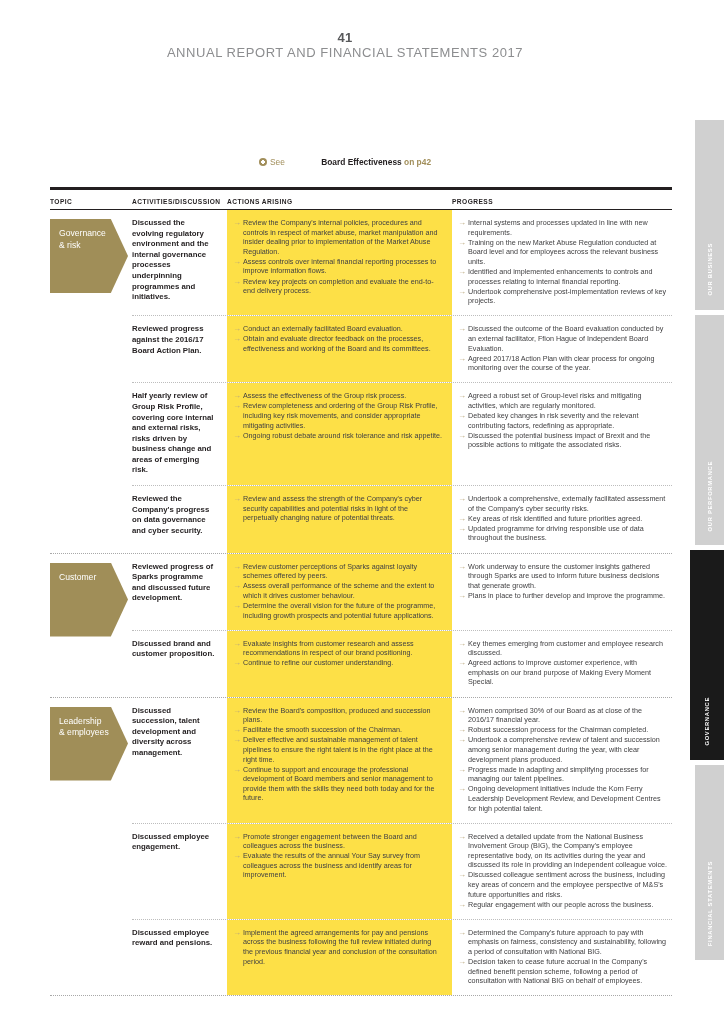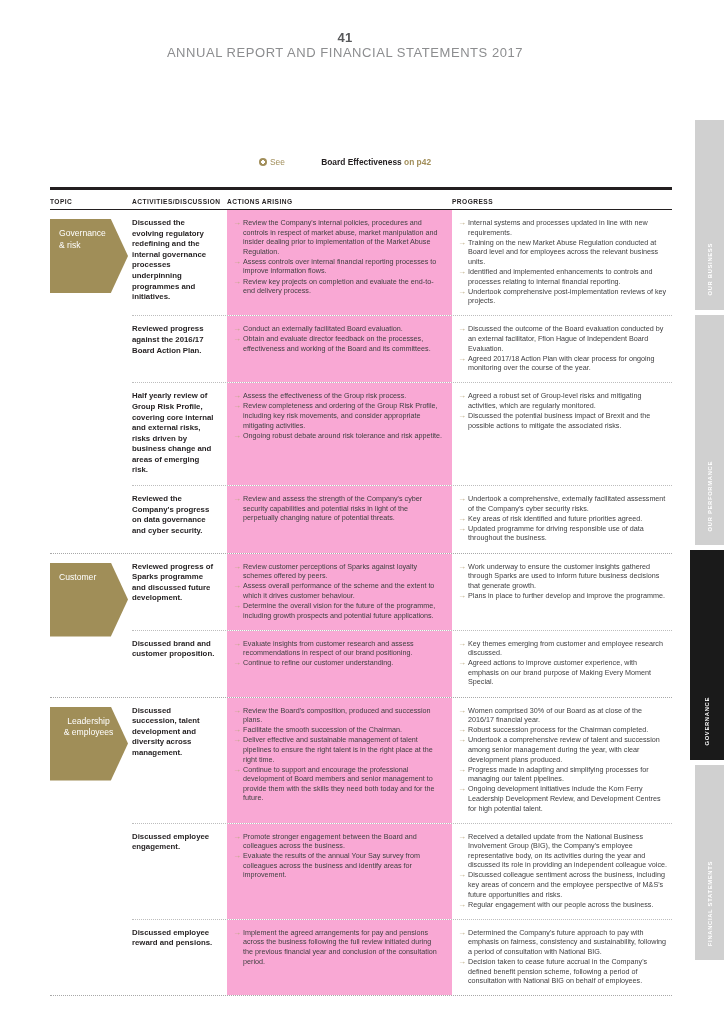--- a/index.html
+++ b/index.html
@@ -151,21 +151,21 @@
     flex: 0 0 95px;
     padding-right: 10px;
     font-size: 7.8px;
     font-weight: bold;
     line-height: 10.6px;
     color: #231f20;
   }
   .cell-actions {
     width: 225px;
     flex: 0 0 225px;
-    background: #f9a8d4;
+    background: #fde047;
     padding: 0 10px 0 6px;
     margin-top: -8px;
     padding-top: 8px;
     padding-bottom: 9px;
     margin-bottom: -9px;
   }
   .cell-progress {
     width: 220px;
     flex: 0 0 220px;
     padding-left: 6px;
@@ -248,21 +248,21 @@
 
     <div id="groups-host">
         <div class="group">
           <div class="group-inner">
             <div class="topic-col">
               <div class="topic-tag" style="white-space: pre-line;">Governance
 &amp; risk</div>
             </div>
             <div class="rows-col">
               <div class="row">
-                <div class="cell-activity">Discussed the evolving regulatory redefining and the internal governance processes underpinning programmes and initiatives.</div>
+                <div class="cell-activity">Discussed the evolving regulatory environment and the internal governance processes underpinning programmes and initiatives.</div>
                 <div class="cell-actions">
                   <ul class="arrow-list">
                     <li>Review the Company's internal policies, procedures and controls in respect of market abuse, market manipulation and insider dealing prior to implementation of the Market Abuse Regulation.</li>
                     <li>Assess controls over internal financial reporting processes to improve information flows.</li>
                     <li>Review key projects on completion and evaluate the end-to-end delivery process.</li>
                   </ul>
                 </div>
                 <div class="cell-progress">
                   <ul class="arrow-list">
                     <li>Internal systems and processes updated in line with new requirements.</li>
@@ -292,20 +292,21 @@
                 <div class="cell-actions">
                   <ul class="arrow-list">
                     <li>Assess the effectiveness of the Group risk process.</li>
                     <li>Review completeness and ordering of the Group Risk Profile, including key risk movements, and consider appropriate mitigating activities.</li>
                     <li>Ongoing robust debate around risk tolerance and risk appetite.</li>
                   </ul>
                 </div>
                 <div class="cell-progress">
                   <ul class="arrow-list">
                     <li>Agreed a robust set of Group-level risks and mitigating activities, which are regularly monitored.</li>
+                    <li>Debated key changes in risk severity and the relevant contributing factors, redefining as appropriate.</li>
                     <li>Discussed the potential business impact of Brexit and the possible actions to mitigate the associated risks.</li>
                   </ul>
                 </div>
               </div>
               <div class="row">
                 <div class="cell-activity">Reviewed the Company's progress on data governance and cyber security.</div>
                 <div class="cell-actions">
                   <ul class="arrow-list">
                     <li>Review and assess the strength of the Company's cyber security capabilities and potential risks in light of the perpetually changing nature of potential threats.</li>
                   </ul>
@@ -357,21 +358,21 @@
                     <li>Agreed actions to improve customer experience, with emphasis on our brand purpose of Making Every Moment Special.</li>
                   </ul>
                 </div>
               </div>
             </div>
           </div>
         </div>
         <div class="group">
           <div class="group-inner">
             <div class="topic-col">
-              <div class="topic-tag" style="white-space: pre-line; text-align: center;">Leadership
+              <div class="topic-tag" style="white-space: pre-line;">Leadership
 &amp; employees</div>
             </div>
             <div class="rows-col">
               <div class="row">
                 <div class="cell-activity">Discussed succession, talent development and diversity across management.</div>
                 <div class="cell-actions">
                   <ul class="arrow-list">
                     <li>Review the Board's composition, produced and succession plans.</li>
                     <li>Facilitate the smooth succession of the Chairman.</li>
                     <li>Deliver effective and sustainable management of talent pipelines to ensure the right talent is in the right place at the right time.</li>

